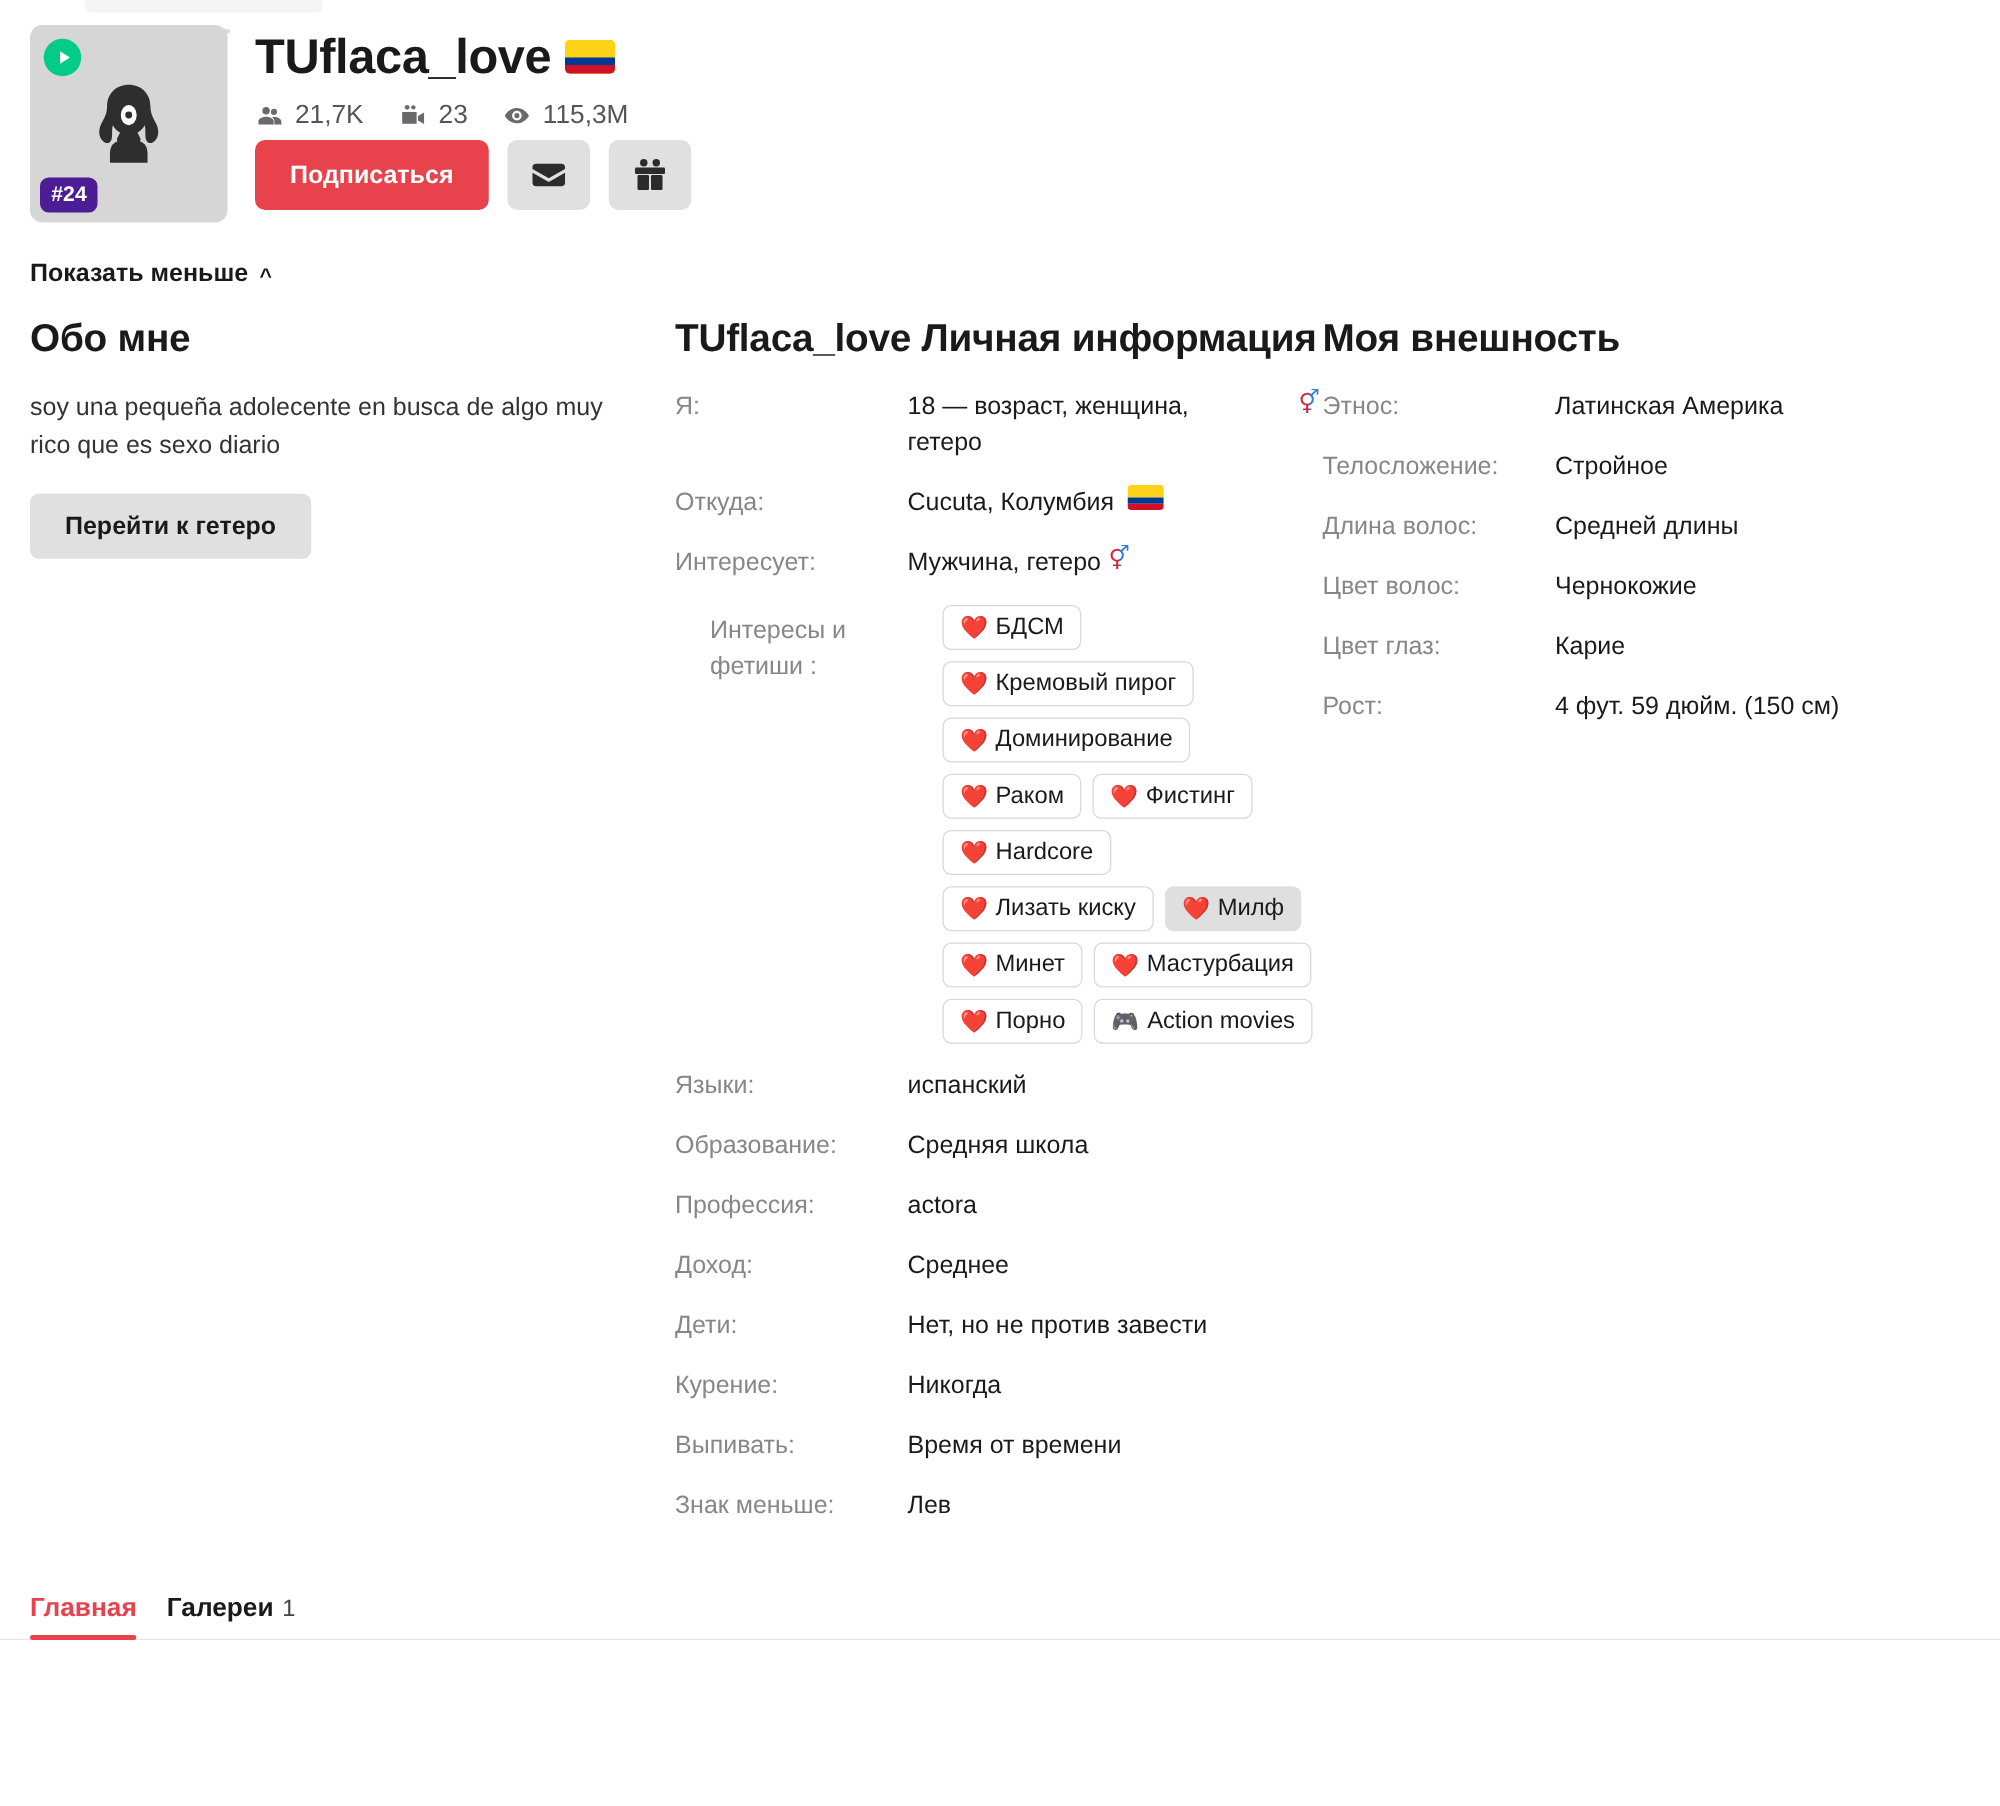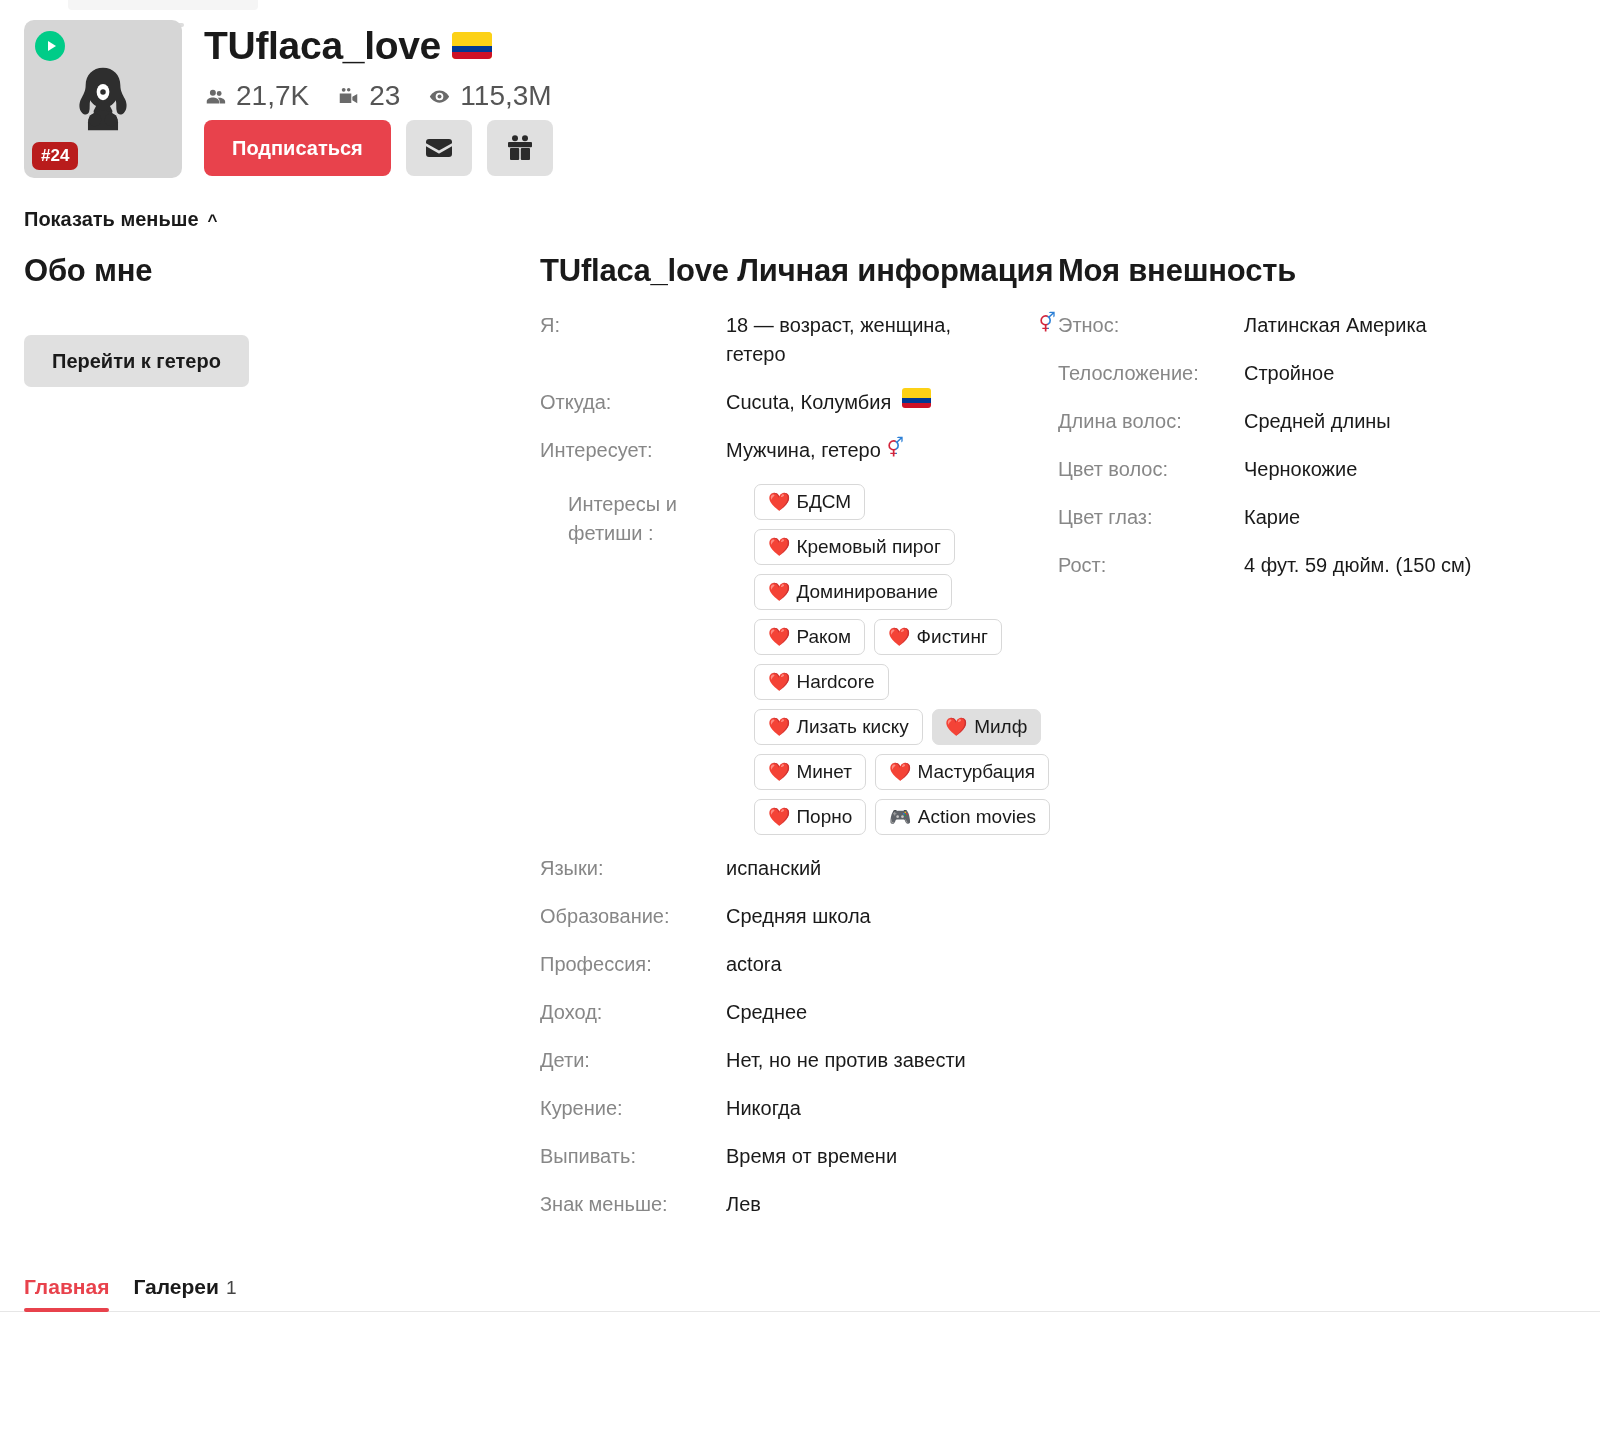--- a/index.html
+++ b/index.html
@@ -42,21 +42,21 @@
   }
   .live-dot .tri {
     width: 0; height: 0;
     border-left: 8px solid #fff;
     border-top: 5px solid transparent;
     border-bottom: 5px solid transparent;
     margin-left: 3px;
   }
   .rank-badge {
     position: absolute; left: 8px; bottom: 8px;
-    background: #b91c1c; color: #fff;
+    background: #4c1d95; color: #fff;
     font-size: 17px; font-weight: 700;
     padding: 4px 9px; border-radius: 7px;
     line-height: 1.15;
   }
 
   .header-main { margin-left: 22px; padding-top: 6px; }
   .title-line { display: flex; align-items: center; gap: 11px; }
   .profile-name {
     font-size: 39px; font-weight: 700; color: #1a1a1a;
     letter-spacing: -0.3px; line-height: 1;
@@ -80,21 +80,21 @@
   .flag-sm .b1 { top: 0; height: 50%; background: #FCD116; }
   .flag-sm .b2 { top: 50%; height: 25%; background: #003893; }
   .flag-sm .b3 { top: 75%; height: 25%; background: #CE1126; }
 
   .stats-row {
     display: flex; align-items: center; gap: 28px;
     margin-top: 15px;
   }
   .stat { display: flex; align-items: center; gap: 9px; }
   .stat .ic { width: 23px; height: 21px; display: block; fill: #6a6a6a; }
-  .stat .val { font-size: 28px; color: #555555; }
+  .stat .val { font-size: 21px; color: #555555; }
 
   .actions-row { display: flex; align-items: center; gap: 15px; margin-top: 8px; }
   .btn-subscribe {
     background: #e8424c; color: #ffffff;
     font-size: 20px; font-weight: 700;
     border: 0; border-radius: 8px;
     padding: 0 28px; height: 56px;
     display: flex; align-items: center; justify-content: center;
     cursor: pointer; white-space: nowrap;
   }
@@ -294,20 +294,21 @@
 
   <div class="show-less">
     <span>Показать меньше</span>
     <span class="chev">^</span>
   </div>
 
   <div class="cols">
 
     <div class="col-about">
       <h2 class="sec-title">Обо мне</h2>
+      <p class="about-text">soy una pequeña adolecente en busca de algo muy rico que es sexo diario</p>
       <button class="btn-goto">Перейти к гетеро</button>
     </div>
 
     <div class="col-info">
       <h2 class="sec-title">TUflaca_love Личная информация</h2>
 
       <div class="kv me-row">
         <div class="k">Я:</div>
         <div class="v">
           <span class="txt">18 — возраст, женщина, гетеро</span>

